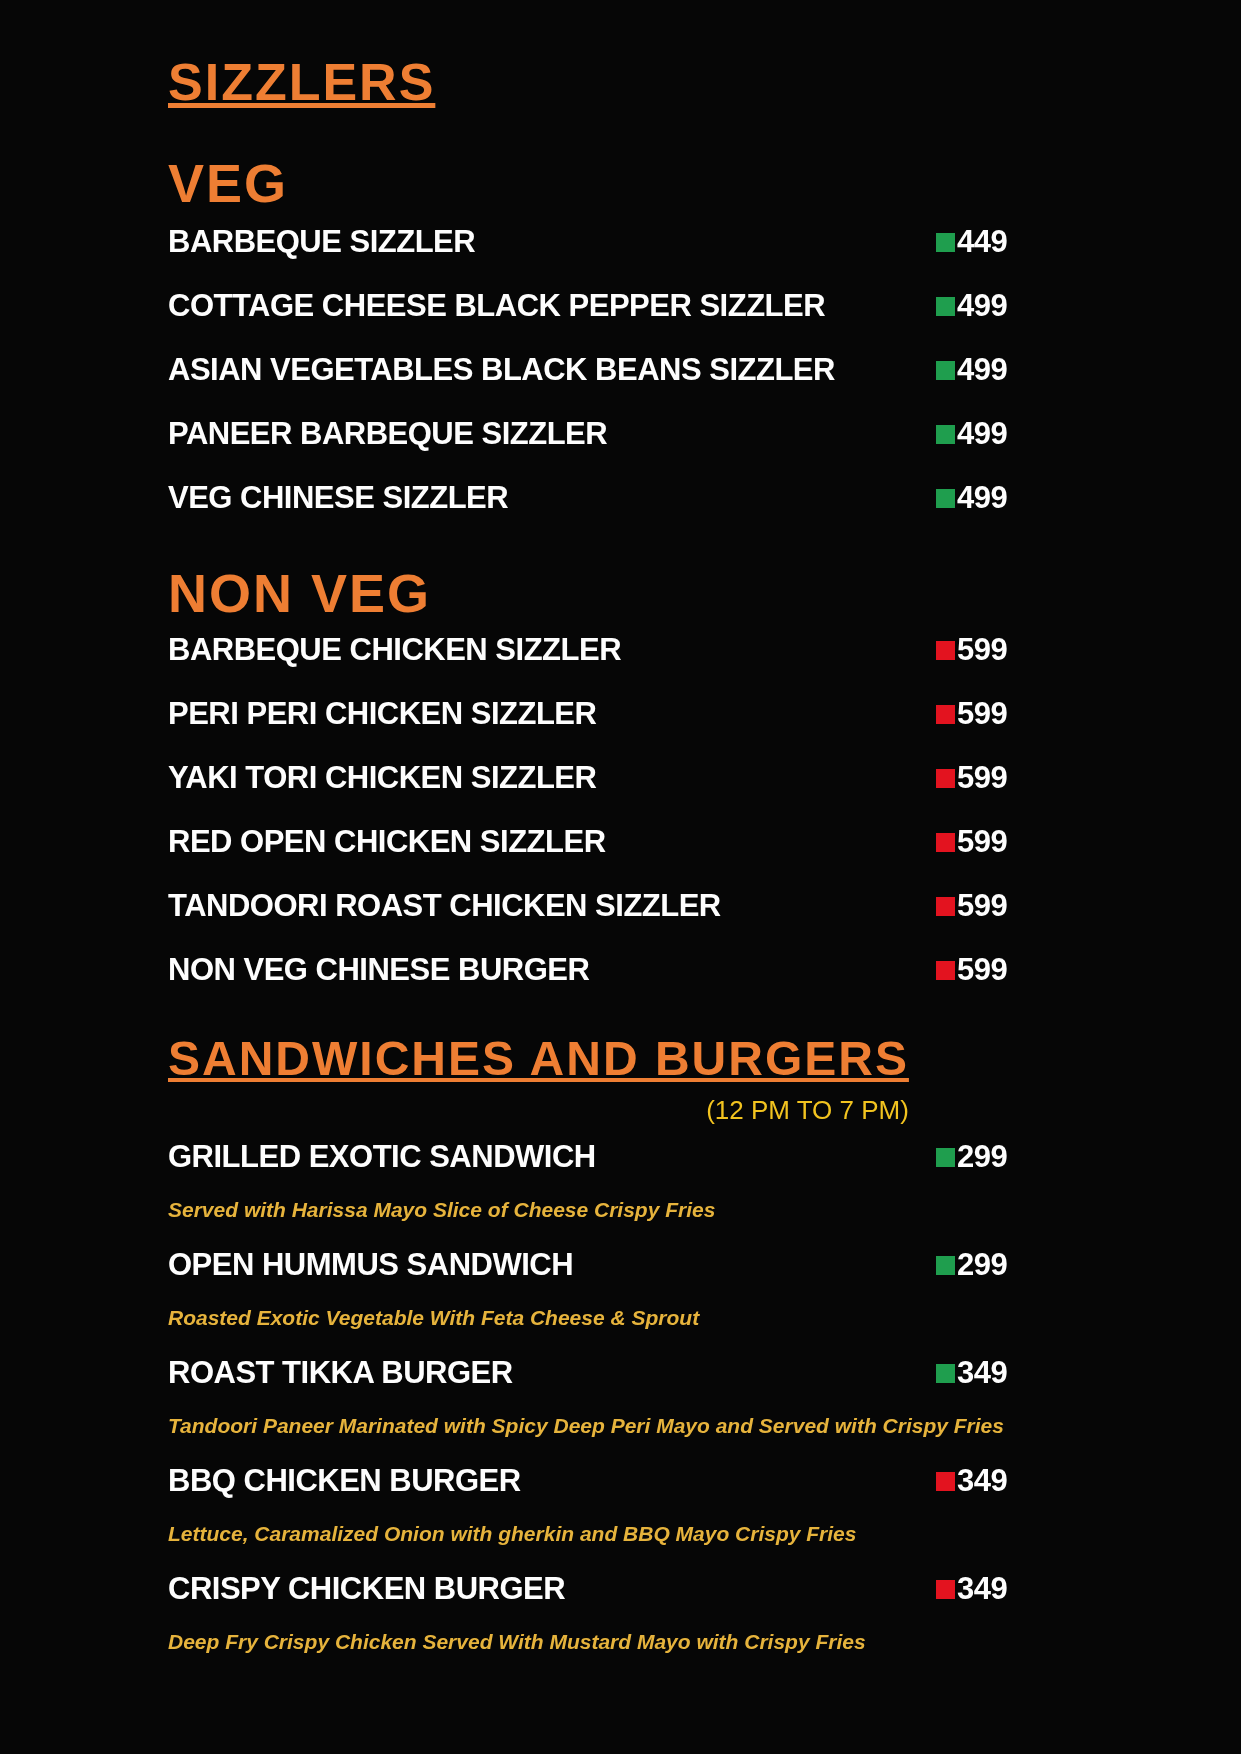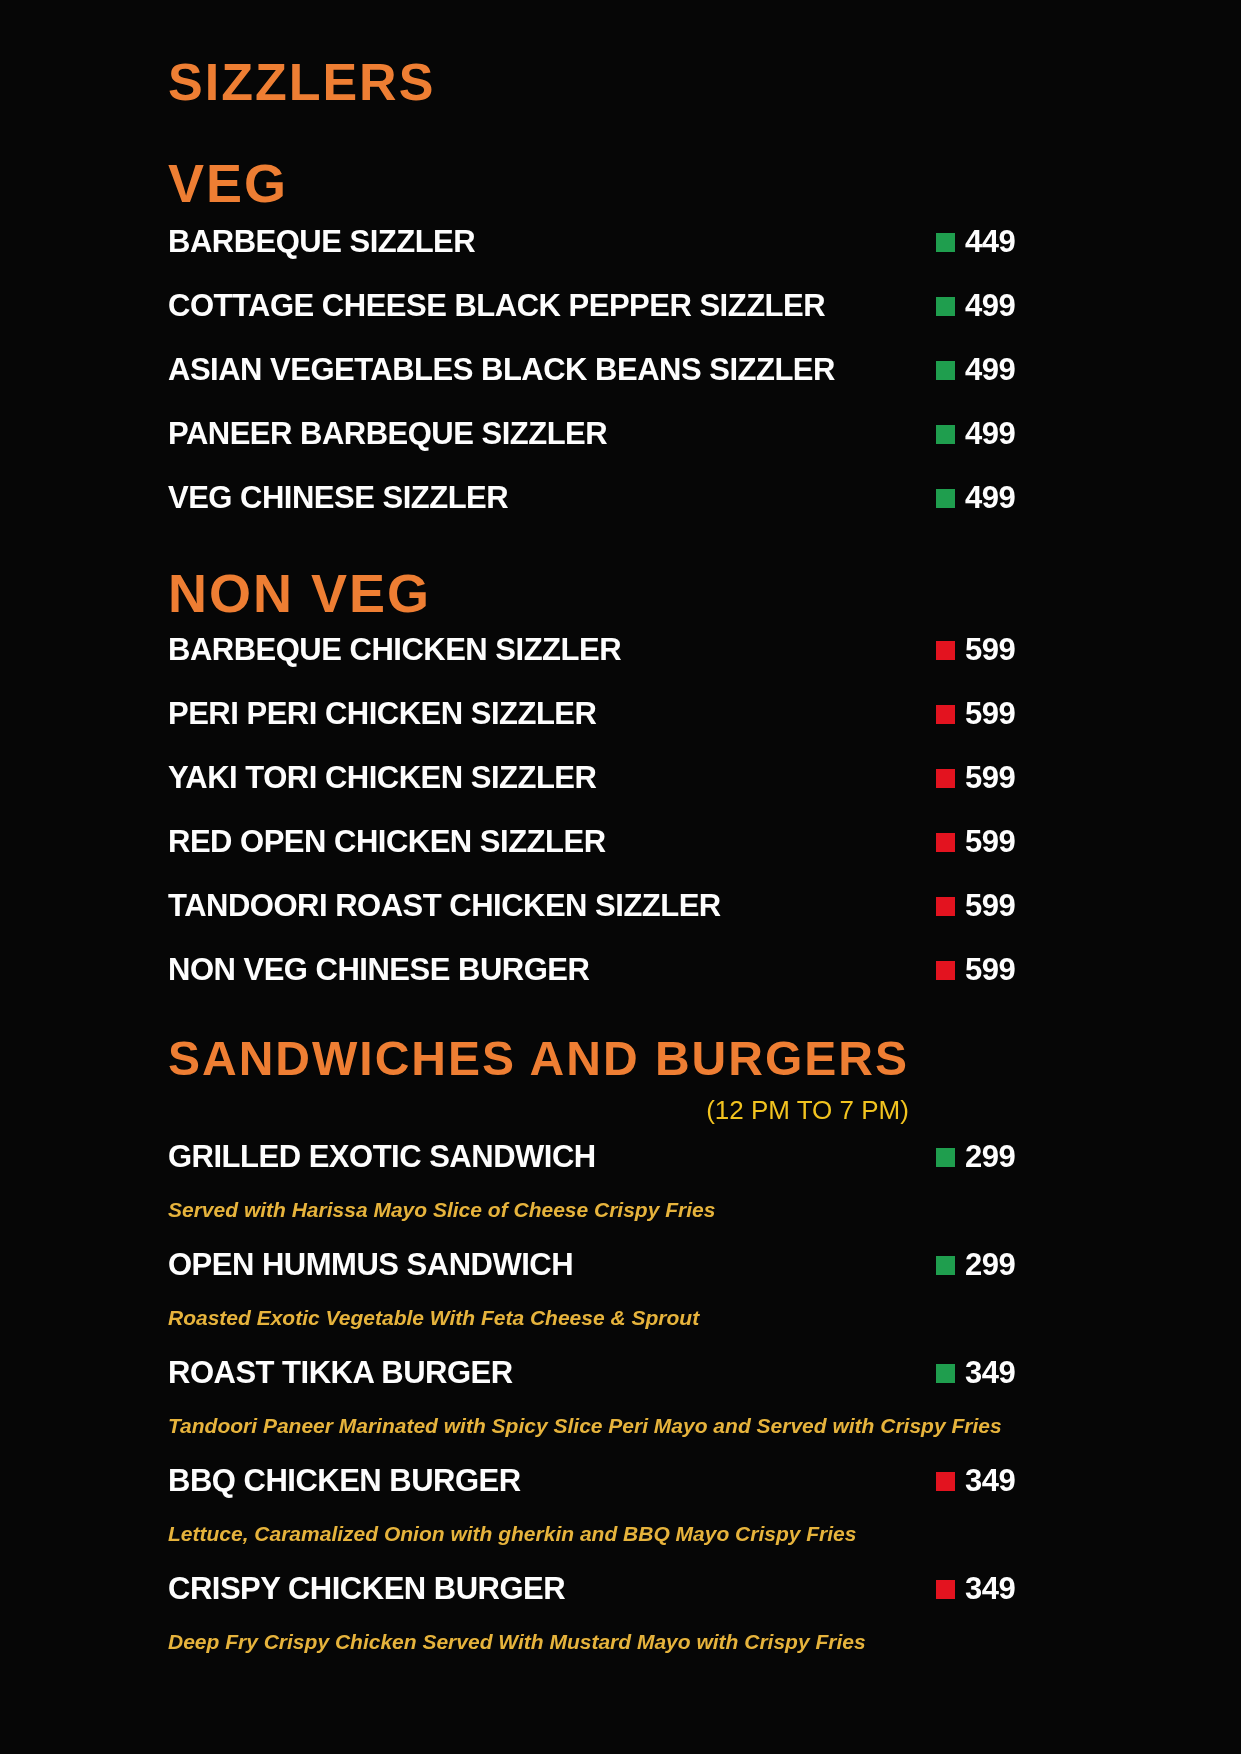--- a/index.html
+++ b/index.html
@@ -15,20 +15,21 @@
   }
   h1, h2 { margin: 0; padding: 0; }
 
   .h-main {
     font-size: 52px;
     line-height: 1;
     font-weight: 800;
     letter-spacing: 2px;
     color: var(--accent, #ee7e33);
     margin-top: 56px;
+    text-decoration: underline;
   }
   .h-sand { font-size: 48px; margin-top: 49px; text-align: right; }
   .h-group {
     font-size: 54px;
     line-height: 1;
     font-weight: 800;
     letter-spacing: 2px;
     color: var(--accent, #ee7e33);
     margin-top: 48px;
   }
@@ -58,21 +59,21 @@
     font-weight: 700;
     letter-spacing: -0.5px;
     color: var(--white, #fdfdfd);
     white-space: nowrap;
   }
   .price-cell {
     flex: none;
     width: 78px;
     display: flex;
     align-items: center;
-    gap: 10px;
+    gap: 2px;
   }
   .marker { width: 19px; height: 19px; flex: none; }
   .marker.veg { background: var(--green, #1f9e4e); }
   .marker.nonveg { background: var(--red, #e3131f); }
   .amount {
     font-size: 31px;
     font-weight: 700;
     letter-spacing: -0.5px;
     color: var(--white, #fdfdfd);
   }
@@ -248,21 +249,21 @@
   </div>
 
   <div class="row-group">
     <div class="row">
       <span class="name">ROAST TIKKA BURGER</span>
       <span class="price-cell">
         <span class="marker veg"></span>
         <span class="amount">349</span>
       </span>
     </div>
-    <div class="desc">Tandoori Paneer Marinated with Spicy Slice Peri Mayo and Served with Crispy Fries</div>
+    <div class="desc">Tandoori Paneer Marinated with Spicy Deep Peri Mayo and Served with Crispy Fries</div>
   </div>
 
   <div class="row-group">
     <div class="row">
       <span class="name">BBQ CHICKEN BURGER</span>
       <span class="price-cell">
         <span class="marker nonveg"></span>
         <span class="amount">349</span>
       </span>
     </div>

